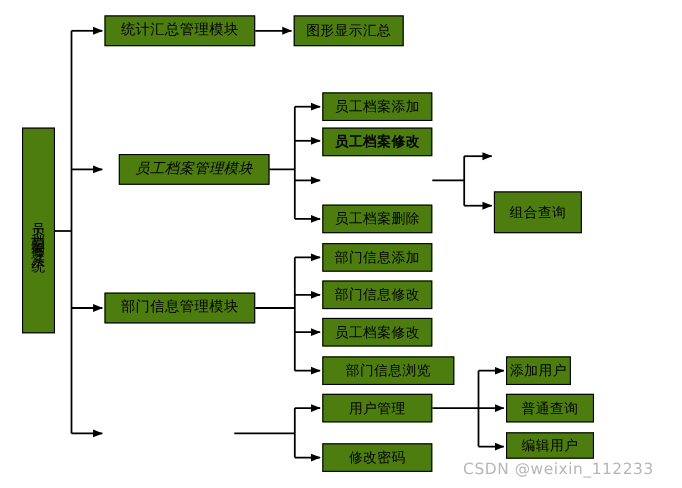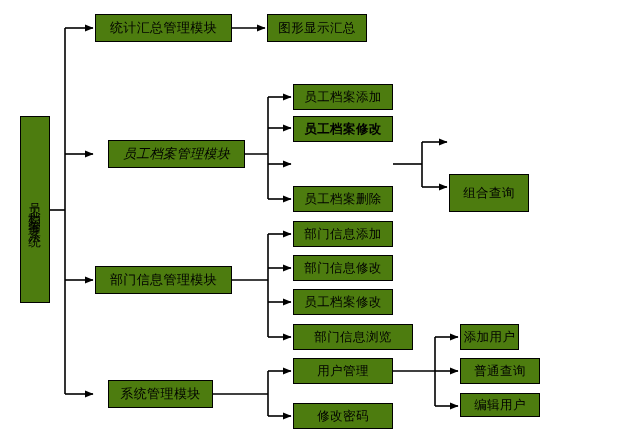--- a/index.html
+++ b/index.html
@@ -117,23 +117,23 @@
 
   <div class="node leaf" style="left:449px;top:174px;width:80px;height:38px;">组合查询</div>
 
   <div class="node lvl1" style="left:95px;top:266px;width:137px;height:28px;text-align:right;">部门信息管理模块</div>
 
   <div class="node leaf" style="left:293px;top:221px;width:100px;height:26px;">部门信息添加</div>
   <div class="node leaf" style="left:293px;top:255px;width:100px;height:26px;">部门信息修改</div>
   <div class="node leaf" style="left:293px;top:289px;width:100px;height:26px;">员工档案修改</div>
   <div class="node leaf" style="left:293px;top:324px;width:120px;height:26px;">部门信息浏览</div>
 
-  <div class="node lvl1" style="left:108px;top:380px;width:105px;height:28px;">系统管理模块</div>
 
   <div class="node leaf" style="left:293px;top:358px;width:100px;height:26px;">用户管理</div>
   <div class="node leaf" style="left:293px;top:403px;width:100px;height:26px;">修改密码</div>
 
   <div class="node leaf" style="left:460px;top:324px;width:59px;height:26px;">添加用户</div>
   <div class="node leaf" style="left:460px;top:358px;width:80px;height:26px;">普通查询</div>
   <div class="node leaf" style="left:460px;top:393px;width:80px;height:24px;">编辑用户</div>
 
+  <div class="watermark" style="left:421px;top:419px;">CSDN @weixin_112233</div>
 
 </div>
 
 </body></html>

